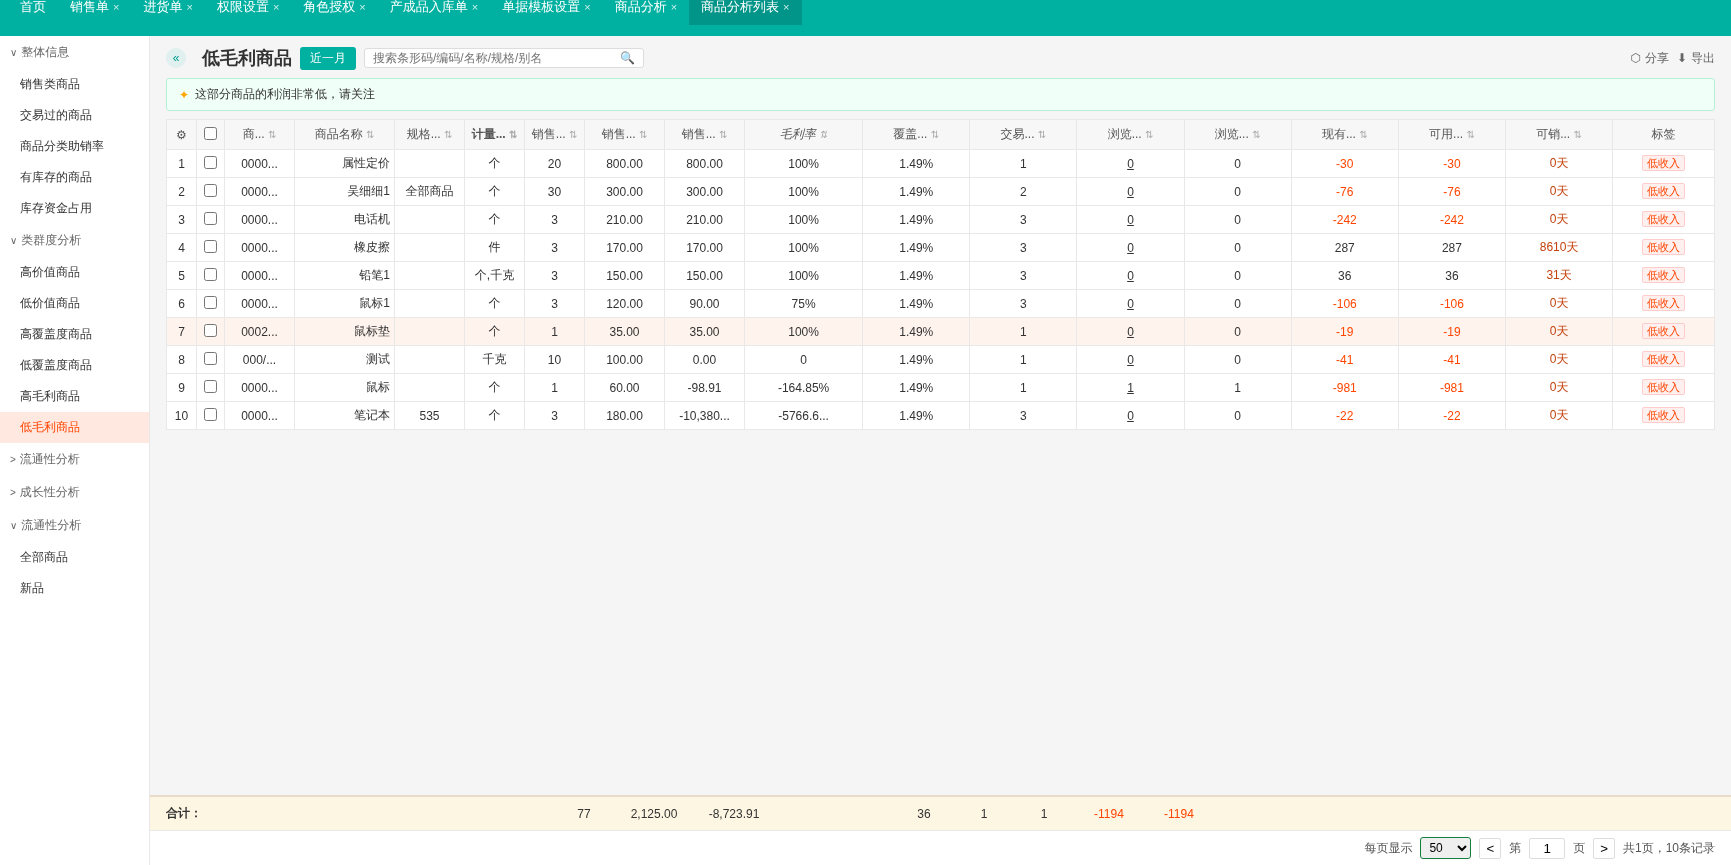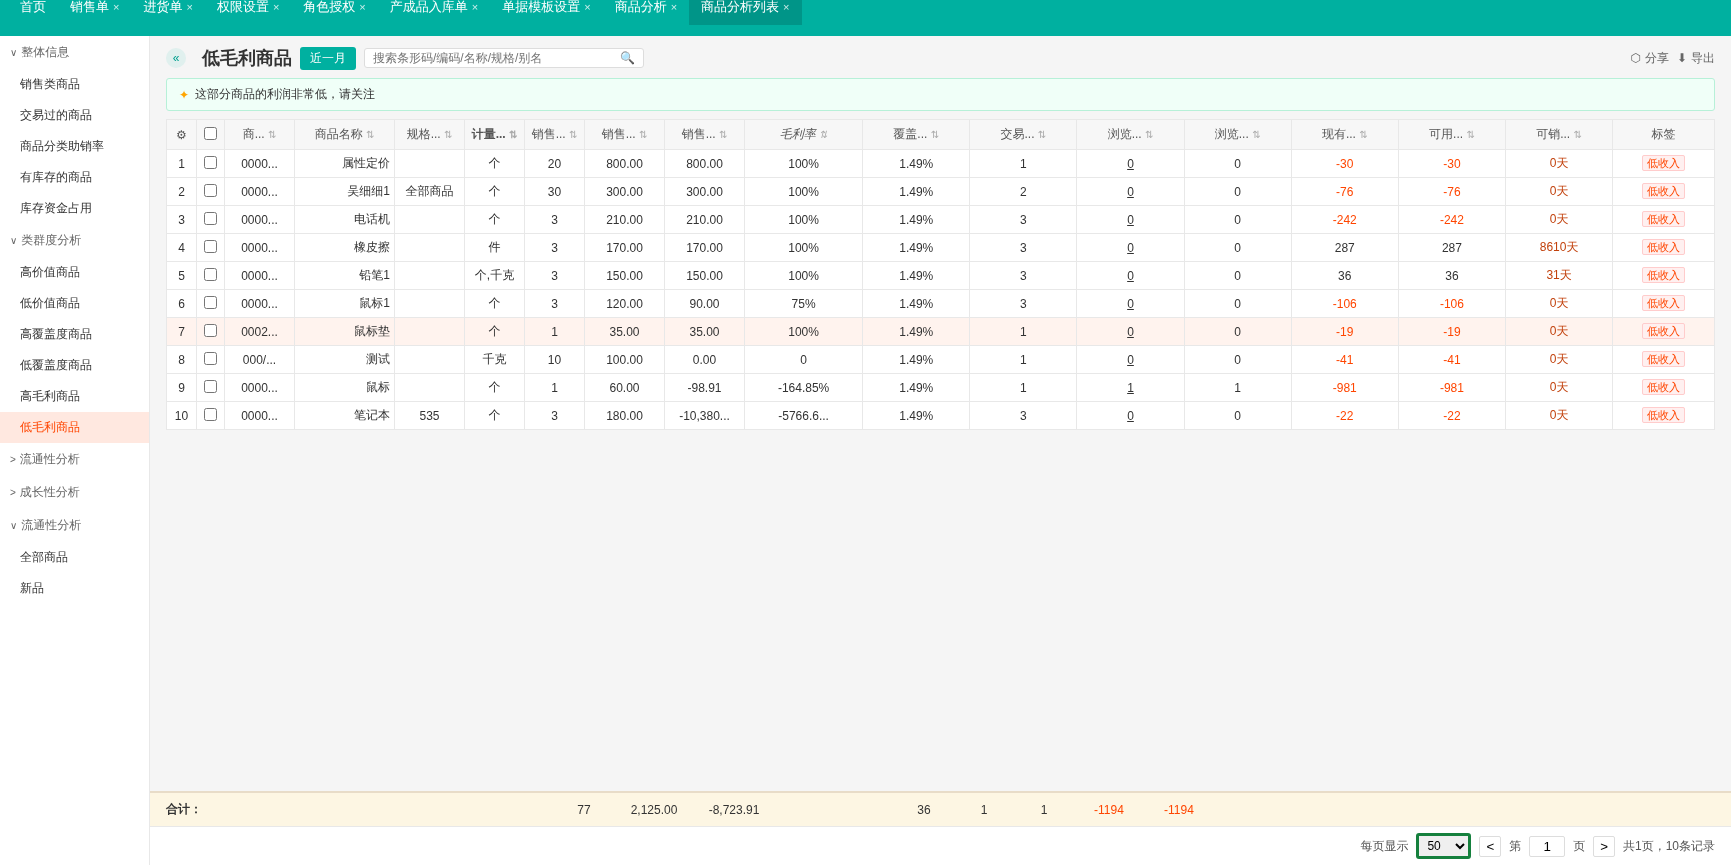--- a/index.html
+++ b/index.html
@@ -212,21 +212,21 @@
       border-top: 1px solid #e8e8e8;
       padding: 6px 16px;
       display: flex;
       align-items: center;
       justify-content: flex-end;
       gap: 8px;
       font-size: 12px;
       color: #555;
     }
     .pagination-bar select {
-      border: 3px solid #15803d;
+      border: 1px solid #15803d;
       border-radius: 3px;
       padding: 2px 4px;
       font-size: 12px;
     }
     .pagination-bar .page-btn {
       border: 1px solid #ddd;
       background: #fff;
       padding: 2px 6px;
       cursor: pointer;
       border-radius: 2px;

